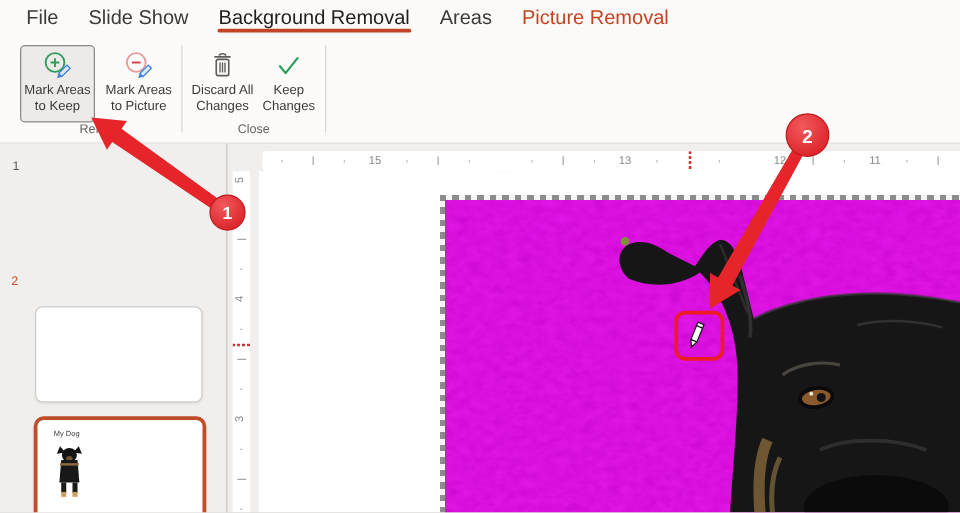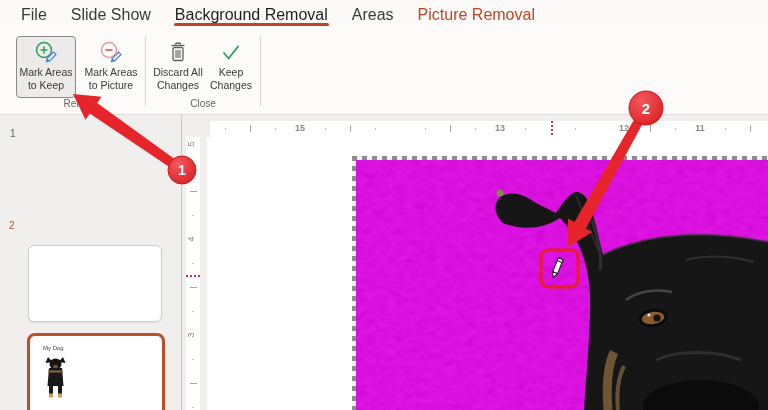--- a/index.html
+++ b/index.html
@@ -37,21 +37,21 @@
   .thumb.sel{border:3px solid #BF4D28;border-radius:8px;}
   #thumb1{left:28px;top:130px;width:134px;height:77px;}
   #thumb2{left:27px;top:218px;width:138px;height:84px;}
   #thumb2-title{position:absolute;left:13px;top:9px;font-size:6px;color:#3d3c3b;}
   #thumb2-dog{position:absolute;left:14px;top:20px;}
 
   
   #hruler{position:absolute;left:210px;top:121px;width:558px;height:16px;background:#fff;border-radius:3px 0 0 3px;overflow:hidden;}
   #vruler{position:absolute;left:186px;top:137px;width:14px;height:273px;background:#fff;overflow:hidden;}
   .rnum{position:absolute;font-size:9px;color:#8A8886;}
-  .rnum-h{top:2px;width:20px;text-align:center;font-weight:bold;}
+  .rnum-h{top:2px;width:20px;text-align:center;}
   .rnum-v{left:0px;width:14px;height:14px;text-align:center;transform:rotate(-90deg);}
   .tick-h{position:absolute;top:4px;width:1px;height:7px;background:#A8A6A4;}
   .dot-h{position:absolute;top:7px;width:1px;height:2px;background:#C2C0BE;}
   .tick-v{position:absolute;left:4px;width:7px;height:1px;background:#A8A6A4;}
   .dot-v{position:absolute;left:6px;width:2px;height:1px;background:#C2C0BE;}
   #hruler-marker{position:absolute;left:341px;top:0;width:2px;height:16px;background:repeating-linear-gradient(180deg,#D13438 0 2px,rgba(0,0,0,0) 2px 4px);}
   #vruler-marker{position:absolute;left:0;top:138px;width:14px;height:2px;background:repeating-linear-gradient(90deg,#D13438 0 2px,rgba(0,0,0,0) 2px 4px);}
 
   
   #canvas{position:absolute;left:207px;top:137px;width:561px;height:273px;background:#FFFFFF;}

